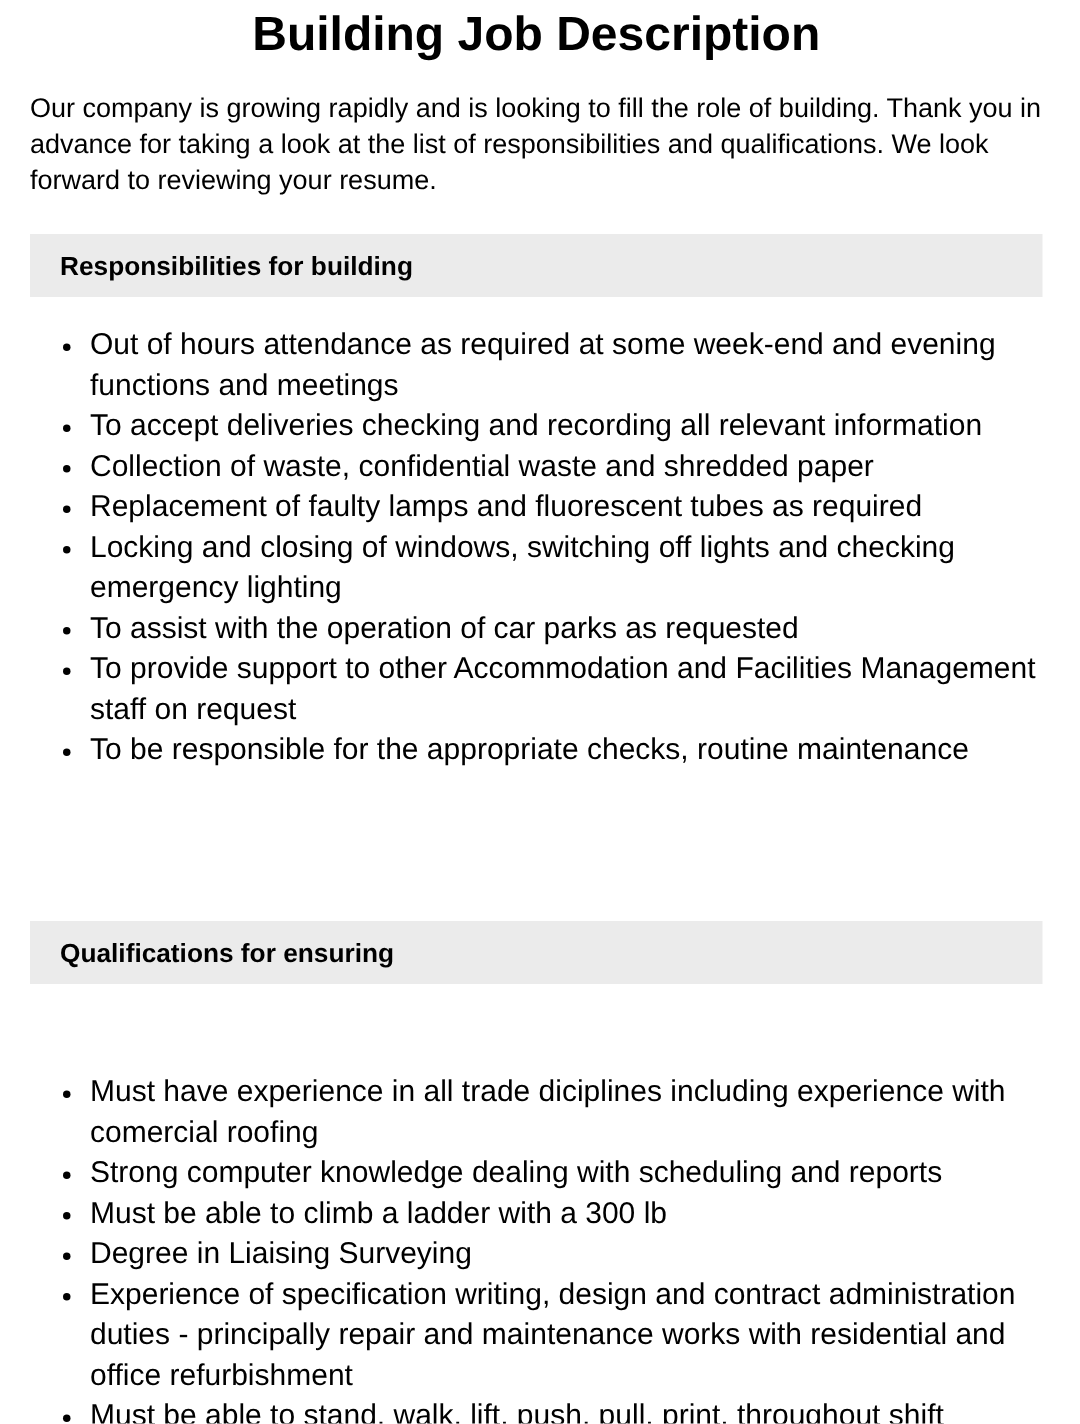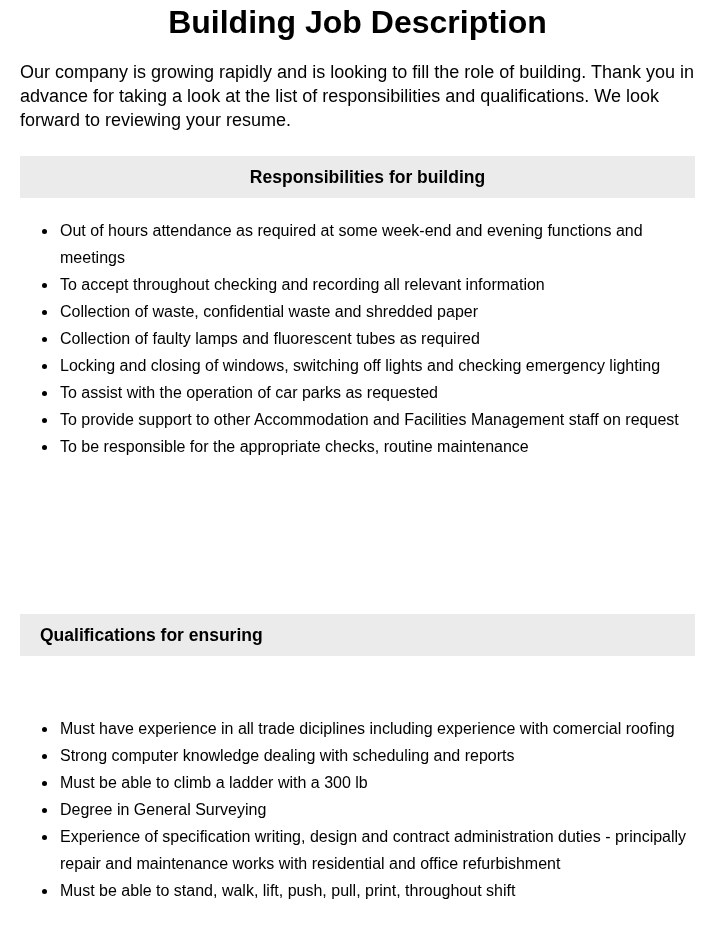--- a/index.html
+++ b/index.html
@@ -57,21 +57,21 @@
       position: absolute;
       left: 20px;
       width: 680px;
       margin: 0;
       padding: 0 0 0 40px;
       box-sizing: border-box;
       list-style: none;
     }
     .list li {
       position: relative;
-      font-size: 16px;
+      font-size: 20px;
       line-height: 27px;
       margin: 0;
     }
     .list li .bullet {
       position: absolute;
       left: -18px;
       top: 12px;
       width: 5px;
       height: 5px;
       border-radius: 50%;
@@ -80,37 +80,37 @@
   </style>
 </head>
 <body>
 
 <div class="page">
 
   <h1 class="title">Building Job Description</h1>
 
   <p class="intro">Our company is growing rapidly and is looking to fill the role of building. Thank you in advance for taking a look at the list of responsibilities and qualifications. We look forward to reviewing your resume.</p>
 
-  <h2 class="section-header" style="top:156px;text-align:center;">Responsibilities for building</h2>
+  <h2 class="section-header" style="top:156px;">Responsibilities for building</h2>
 
   <ul class="list" style="top:217px;">
     <li><span class="bullet"></span><span>Out of hours attendance as required at some week-end and evening functions and meetings</span></li>
-    <li><span class="bullet"></span><span>To accept throughout checking and recording all relevant information</span></li>
+    <li><span class="bullet"></span><span>To accept deliveries checking and recording all relevant information</span></li>
     <li><span class="bullet"></span><span>Collection of waste, confidential waste and shredded paper</span></li>
-    <li><span class="bullet"></span><span>Collection of faulty lamps and fluorescent tubes as required</span></li>
+    <li><span class="bullet"></span><span>Replacement of faulty lamps and fluorescent tubes as required</span></li>
     <li><span class="bullet"></span><span>Locking and closing of windows, switching off lights and checking emergency lighting</span></li>
     <li><span class="bullet"></span><span>To assist with the operation of car parks as requested</span></li>
     <li><span class="bullet"></span><span>To provide support to other Accommodation and Facilities Management staff on request</span></li>
     <li><span class="bullet"></span><span>To be responsible for the appropriate checks, routine maintenance</span></li>
   </ul>
 
   <h2 class="section-header" style="top:614px;">Qualifications for ensuring</h2>
 
   <ul class="list" style="top:675px;margin-top:40px;">
     <li><span class="bullet"></span><span>Must have experience in all trade diciplines including experience with comercial roofing</span></li>
     <li><span class="bullet"></span><span>Strong computer knowledge dealing with scheduling and reports</span></li>
     <li><span class="bullet"></span><span>Must be able to climb a ladder with a 300 lb</span></li>
-    <li><span class="bullet"></span><span>Degree in General Surveying</span></li>
+    <li><span class="bullet"></span><span>Degree in Liaising Surveying</span></li>
     <li><span class="bullet"></span><span>Experience of specification writing, design and contract administration duties - principally repair and maintenance works with residential and office refurbishment</span></li>
     <li><span class="bullet"></span><span>Must be able to stand, walk, lift, push, pull, print, throughout shift</span></li>
   </ul>
 
 </div>
 
 </body></html>

